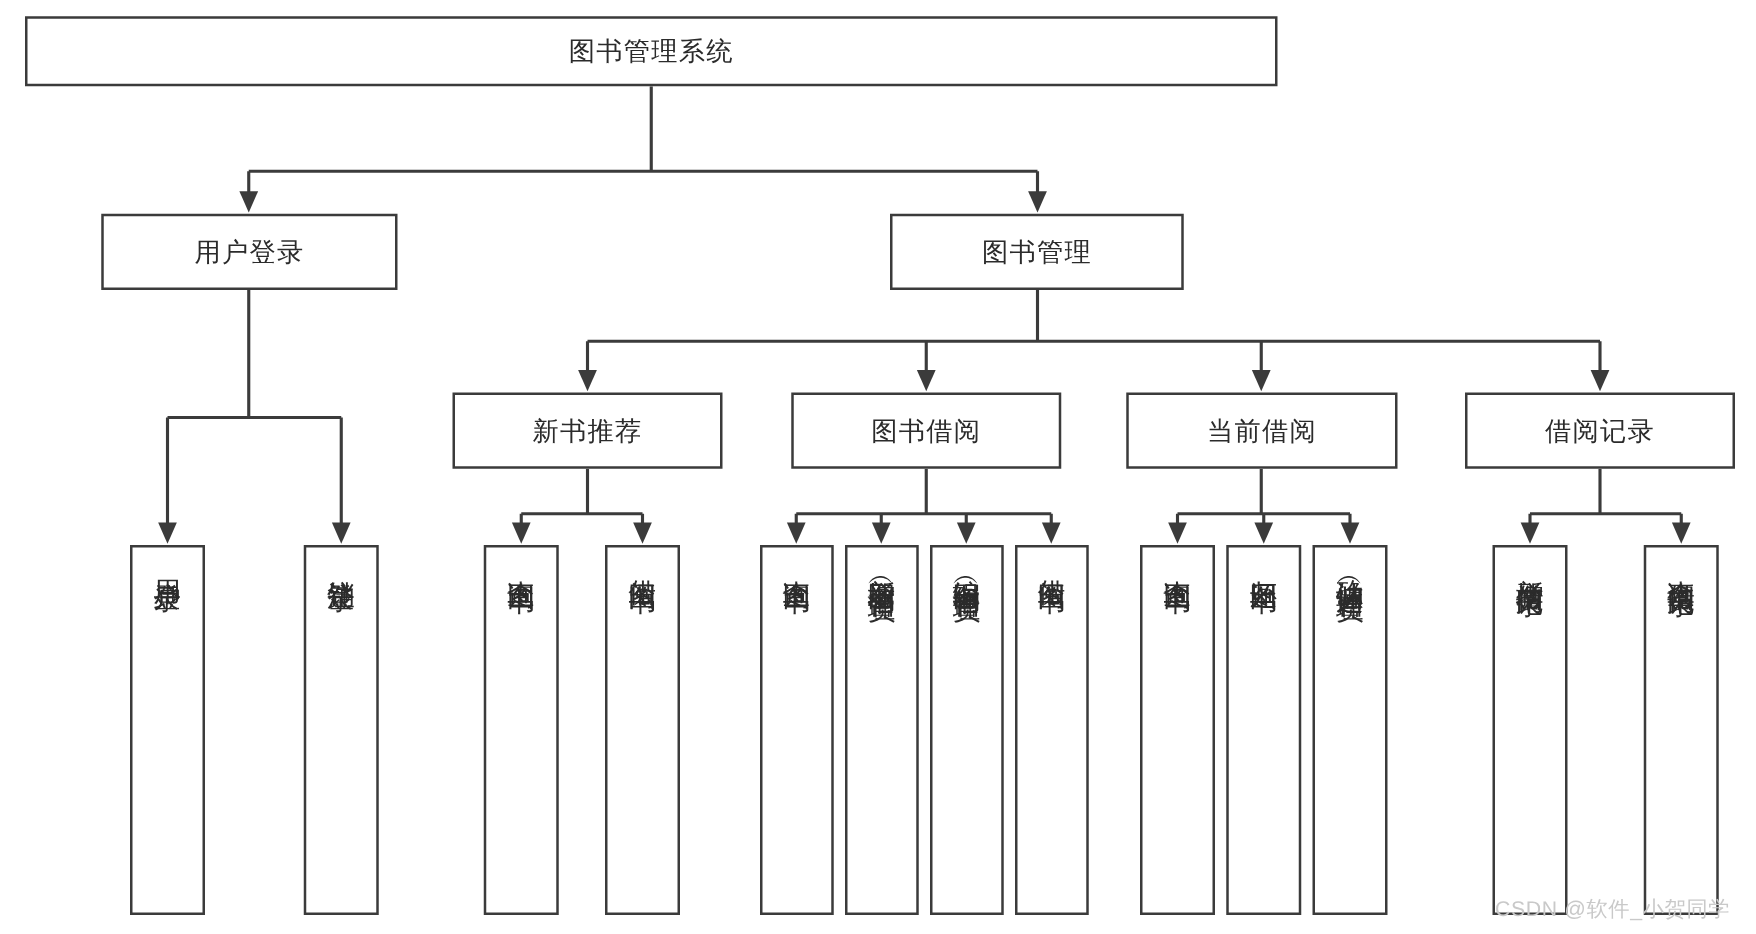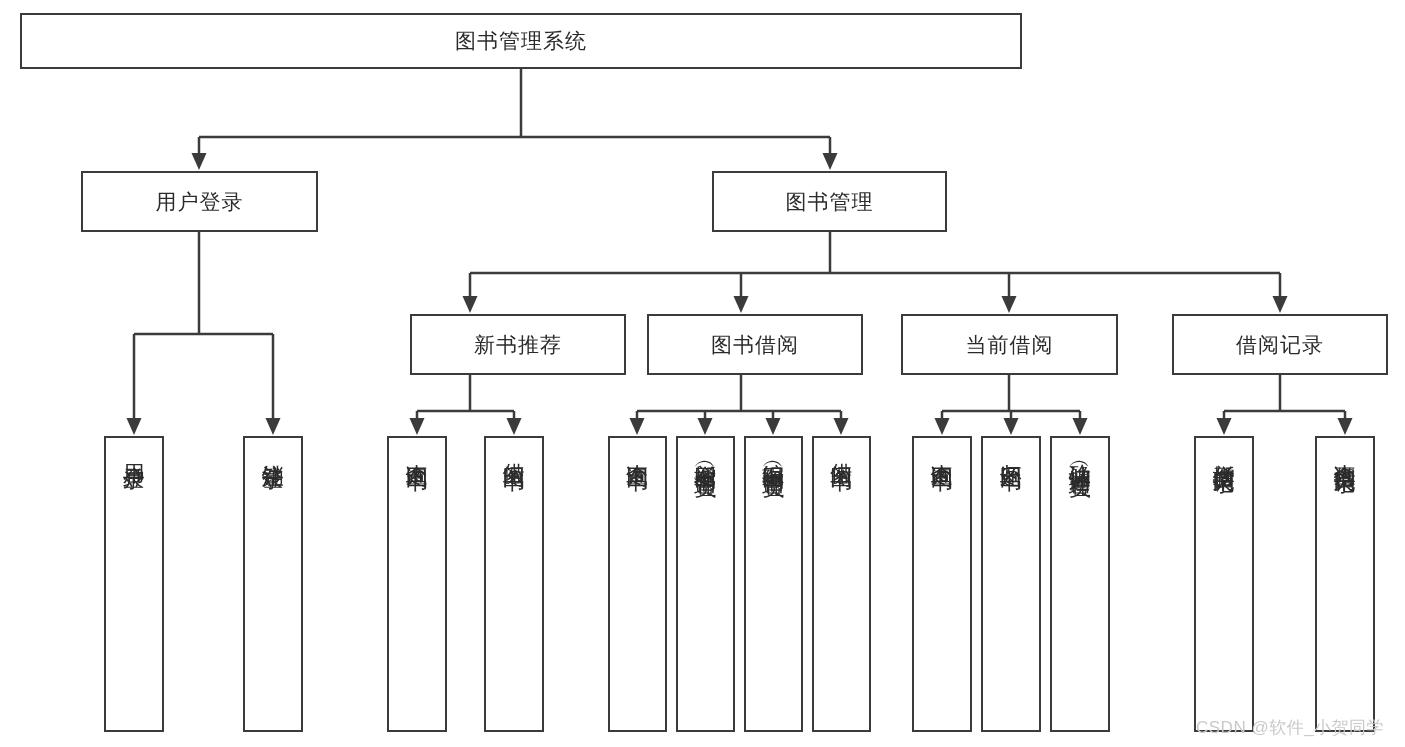--- a/index.html
+++ b/index.html
@@ -80,24 +80,24 @@
   <div id="nodes-layer">
       <div class="node h" style="left: 20px; top: 13px; width: 1002px; height: 56px;">
         <span class="lbl">图书管理系统</span>
       </div>
       <div class="node h" style="left: 81px; top: 171px; width: 237px; height: 61px;">
         <span class="lbl">用户登录</span>
       </div>
       <div class="node h" style="left: 712px; top: 171px; width: 235px; height: 61px; text-align: center;">
         <span class="lbl">图书管理</span>
       </div>
-      <div class="node h" style="left: 362px; top: 314px; width: 216px; height: 61px; margin-left: 48px;">
+      <div class="node h" style="left: 362px; top: 314px; width: 216px; height: 61px;">
         <span class="lbl">新书推荐</span>
       </div>
-      <div class="node h" style="left: 633px; top: 314px; width: 216px; height: 61px; margin-left: 14px;">
+      <div class="node h" style="left: 633px; top: 314px; width: 216px; height: 61px;">
         <span class="lbl">图书借阅</span>
       </div>
       <div class="node h" style="left: 901px; top: 314px; width: 217px; height: 61px; align-items: center;">
         <span class="lbl">当前借阅</span>
       </div>
       <div class="node h" style="left: 1172px; top: 314px; width: 216px; height: 61px;">
         <span class="lbl">借阅记录</span>
       </div>
       <div class="node v" style="left: 104px; top: 436px; width: 60px; height: 296px;">
         <span class="lbl">用户登录</span>

